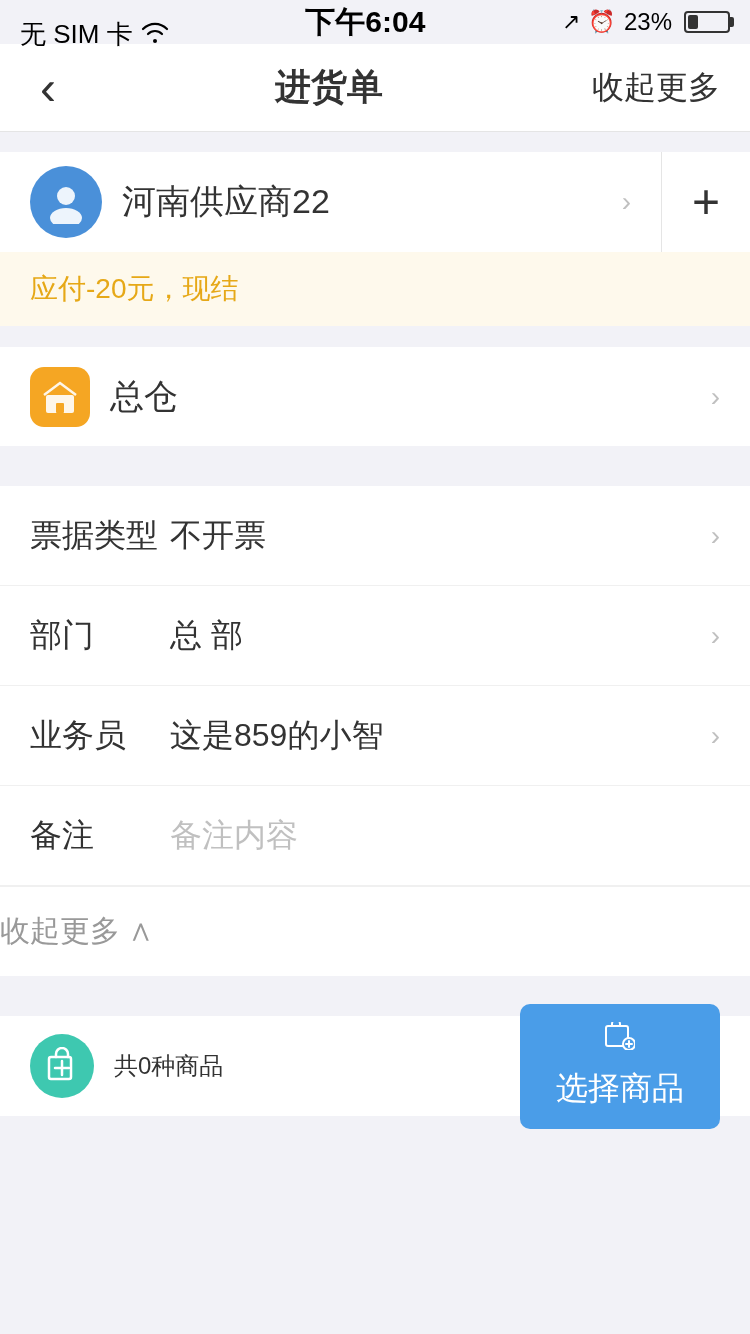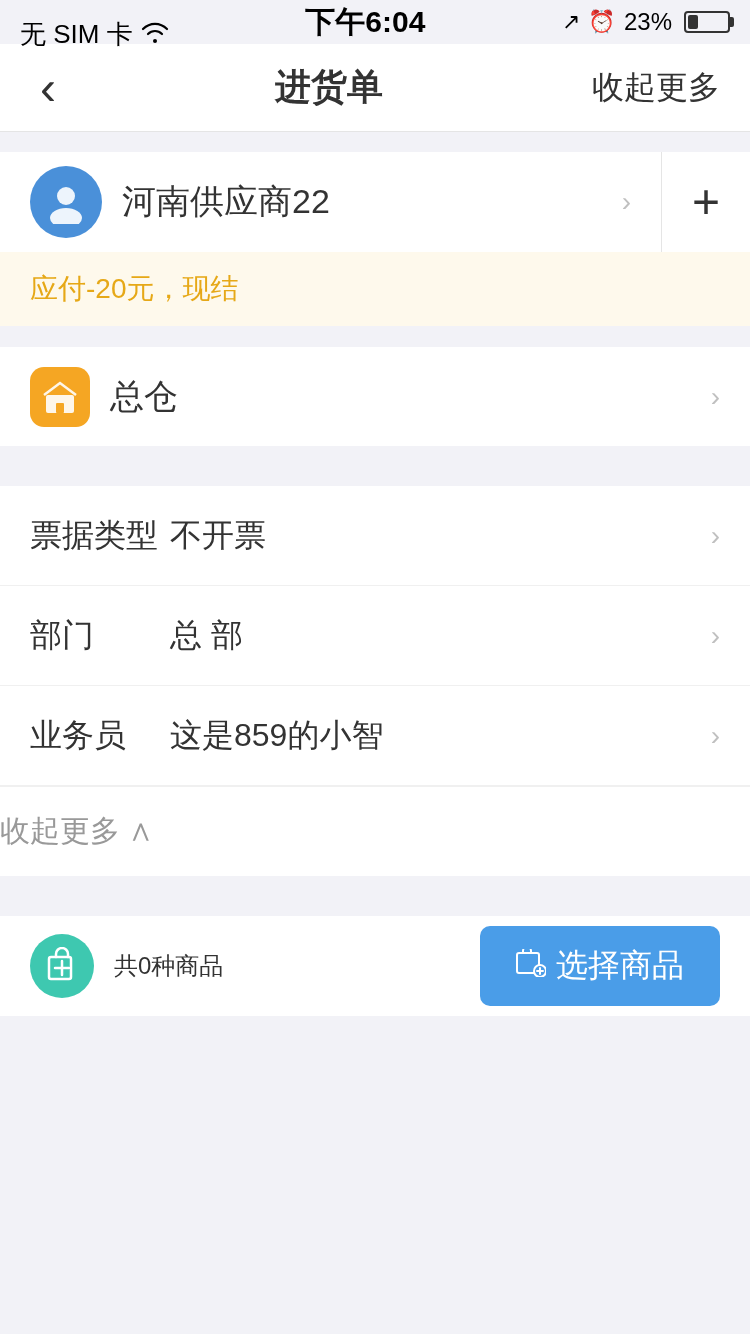--- a/index.html
+++ b/index.html
@@ -256,20 +256,21 @@
       background: #4a9de8;
       color: #fff;
       font-size: 32px;
       border: none;
       border-radius: 10px;
       padding: 18px 36px;
       cursor: pointer;
       display: flex;
       align-items: center;
       gap: 10px;
+      flex-direction: column;
     }
     .select-btn-icon {
       font-size: 28px;
     }
 
     .main-content {
       background: #f2f2f7;
       min-height: calc(1334px - 44px - 88px);
     }
   </style>
@@ -353,20 +354,24 @@
       <span class="form-value">总 部</span>
       <span class="form-chevron">›</span>
     </div>
 
     <div class="form-row">
       <span class="form-label">业务员</span>
       <span class="form-value">这是859的小智</span>
       <span class="form-chevron">›</span>
     </div>
 
+    <div class="form-row">
+      <span class="form-label">备注</span>
+      <span class="form-value placeholder">备注内容</span>
+    </div>
 
     <div class="collapse-row">
       <span>收起更多 ∧</span>
     </div>
   </div>
 
   <div class="section-divider"></div>
   <div class="bottom-section">
     <div class="product-icon">
       <svg width="38" height="38" viewBox="0 0 38 38" fill="none">

